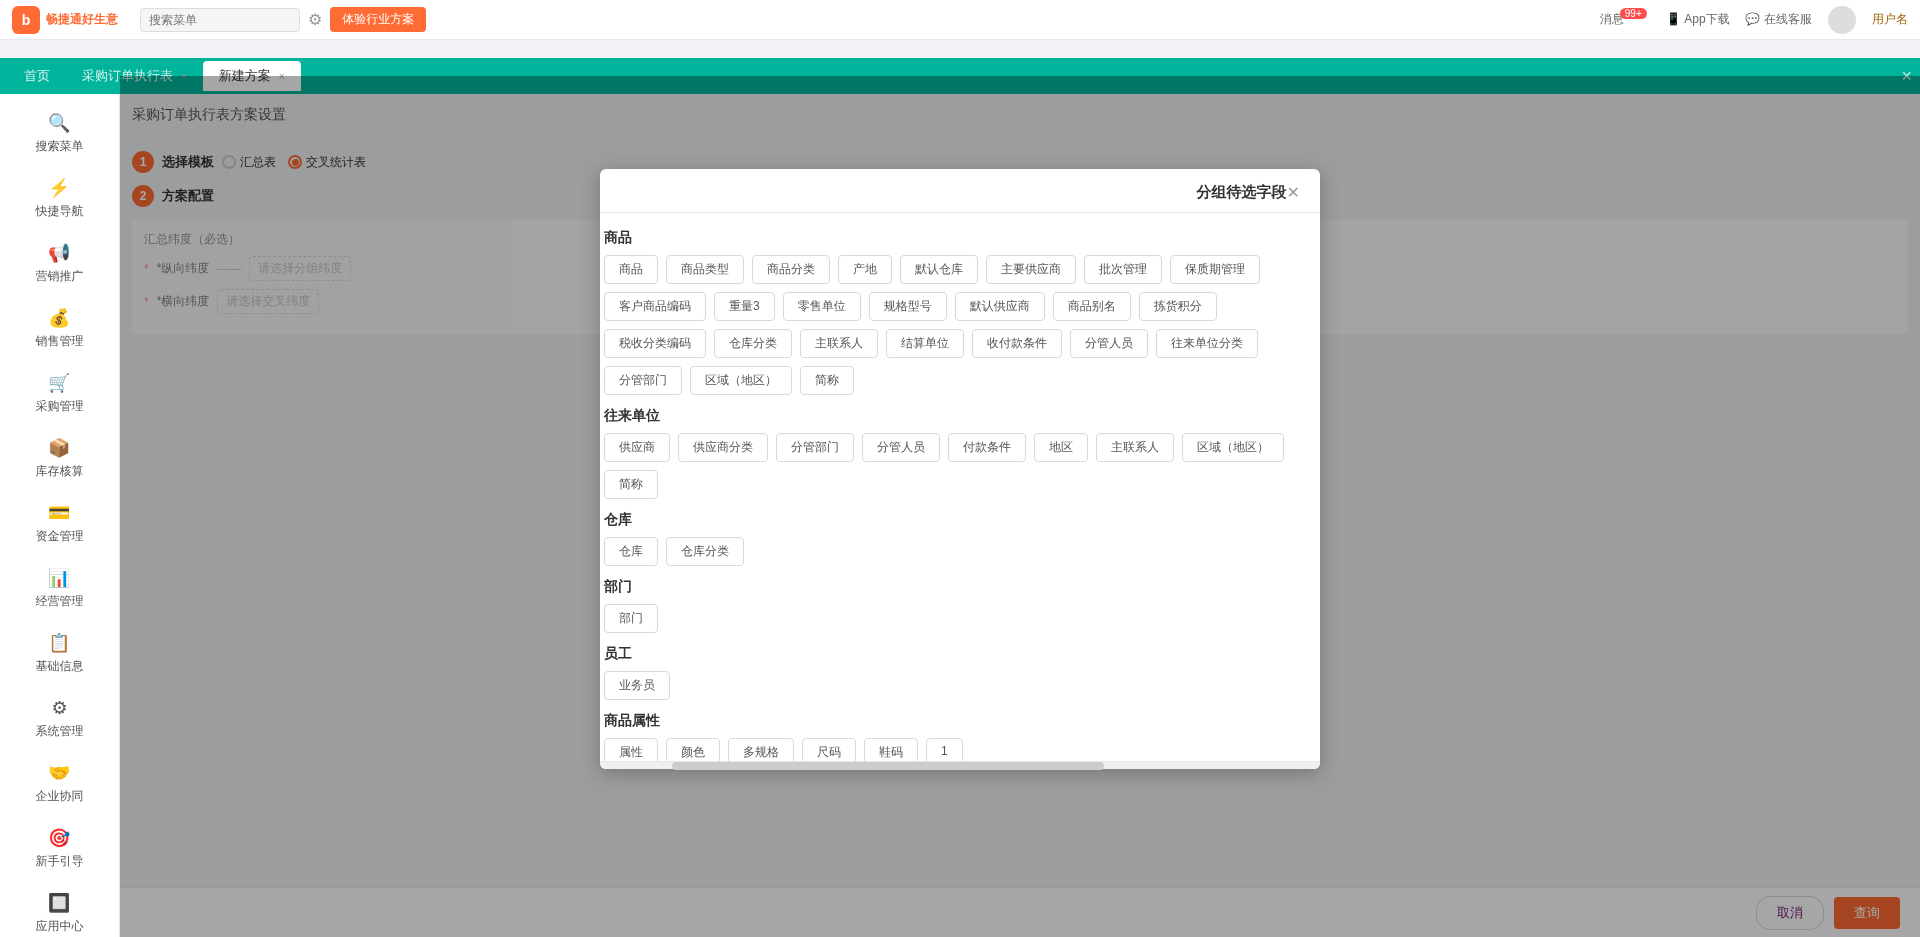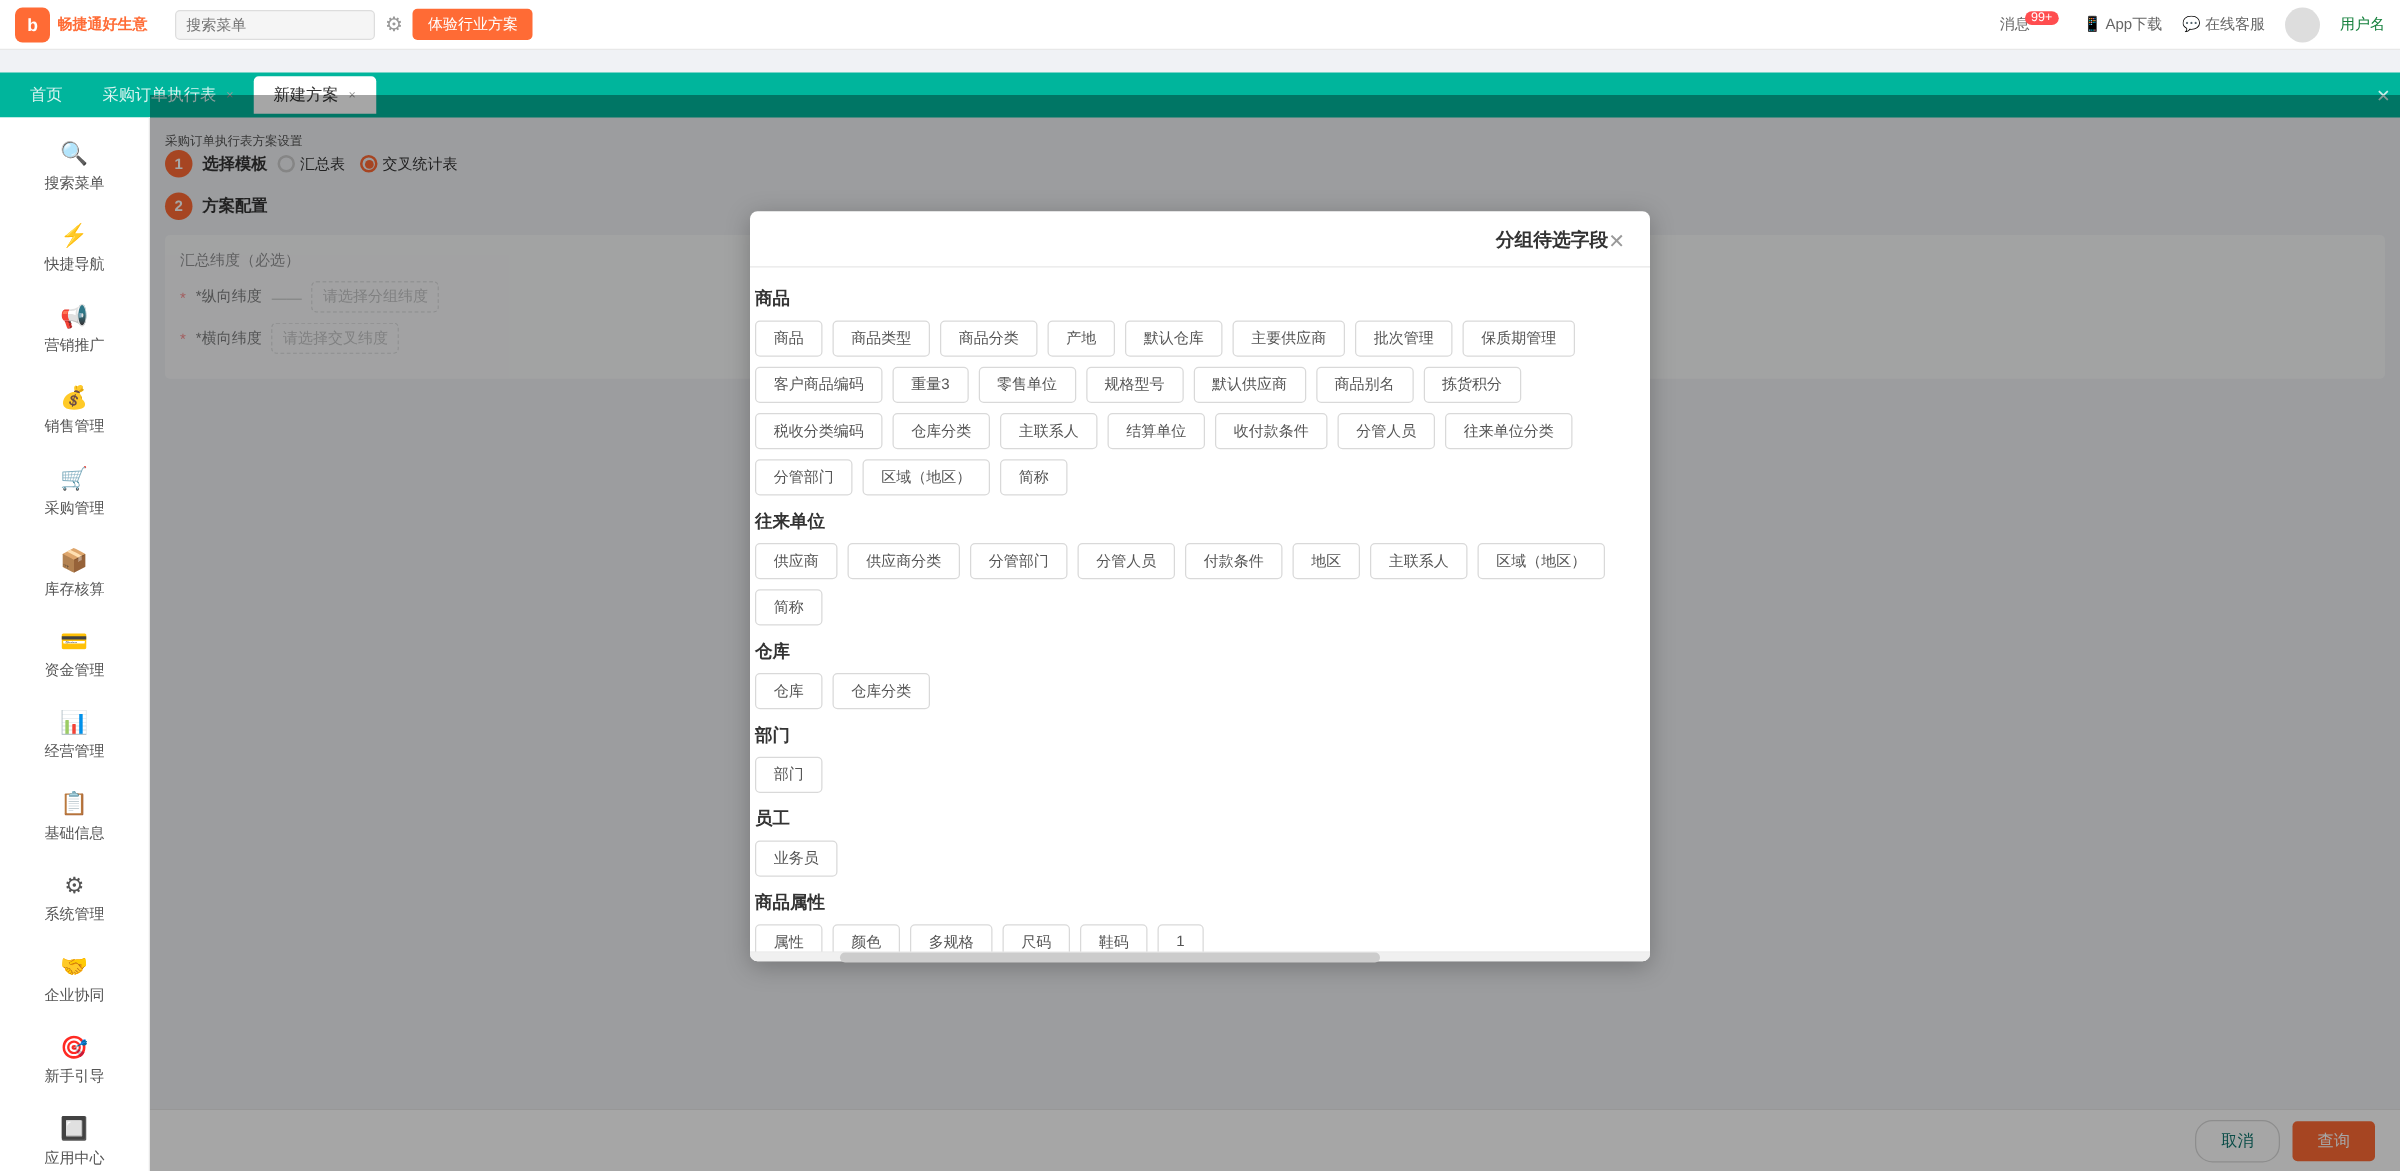--- a/index.html
+++ b/index.html
@@ -198,21 +198,21 @@
     }
     .modal-scroll-thumb {
       height: 8px;
       background: #ccc;
       border-radius: 4px;
       width: 60%;
       margin-left: 10%;
     }
 
     
-    .form-page-title { font-size: 10px; color: #555; margin-bottom: 0; }
+    .form-page-title { font-size: 14px; color: #555; margin-bottom: 27px; }
     .step-row { display: flex; align-items: center; gap: 8px; margin-bottom: 12px; }
     .step-num {
       width: 22px; height: 22px;
       background: #ff6b35;
       border-radius: 50%;
       color: #fff;
       font-size: 12px;
       display: flex; align-items: center; justify-content: center;
       font-weight: bold;
     }
@@ -232,21 +232,21 @@
       background: #ff6b35;
       border-radius: 50%;
     }
 
     
     .btn-cancel {
       padding: 7px 20px;
       border: 1px solid #d9d9d9;
       border-radius: 14px;
       background: #fff;
-      color: #0f766e;
+      color: #701a75;
       font-size: 13px;
       cursor: pointer;
     }
     .btn-confirm {
       padding: 7px 20px;
       border: none;
       border-radius: 4px;
       background: #ff6b35;
       color: #fff;
       font-size: 13px;
@@ -286,21 +286,21 @@
   <input class="search-bar" type="text" placeholder="搜索菜单" style="">
   <span style="font-size:16px;color:#999;cursor:pointer;">⚙</span>
   <button class="header-btn-exp">体验行业方案</button>
   <div class="header-right">
     <span style="cursor:pointer;">
       <span>消息</span><span class="badge-red">99+</span>
     </span>
     <span style="cursor:pointer;">📱 App下载</span>
     <span style="cursor:pointer;">💬 在线客服</span>
     <span style="width:28px;height:28px;background:#ddd;border-radius:50%;display:inline-block;cursor:pointer;"></span>
-    <span style="color:#15803d;">用户名</span>
+    <span style="color:#a16207;">用户名</span>
   </div>
 </div>
 
 <div class="nav-tabs">
   <div class="nav-tab">
     <span>首页</span>
   </div>
   <div class="nav-tab">
     <span>采购订单执行表</span>
     <span class="close-x">×</span>

